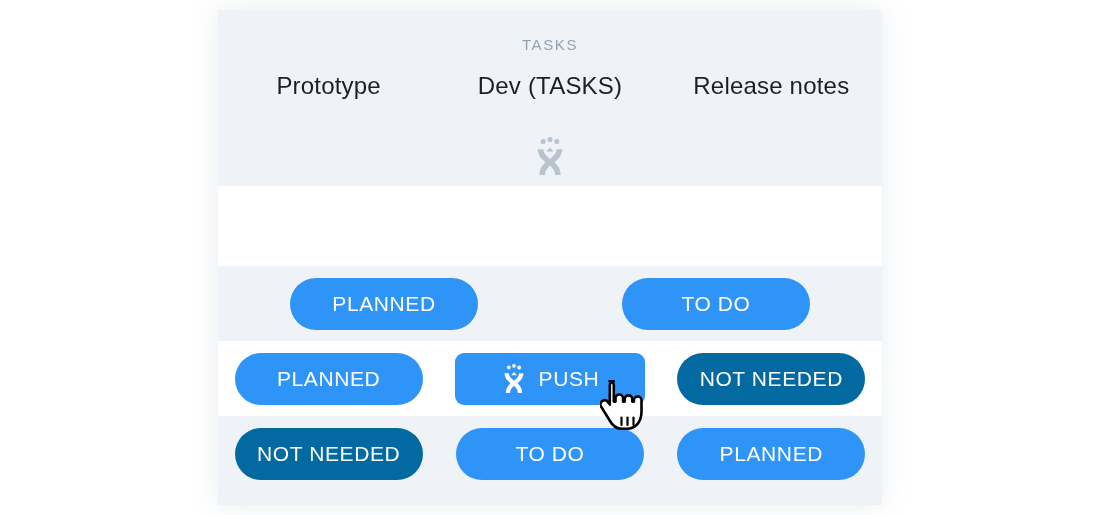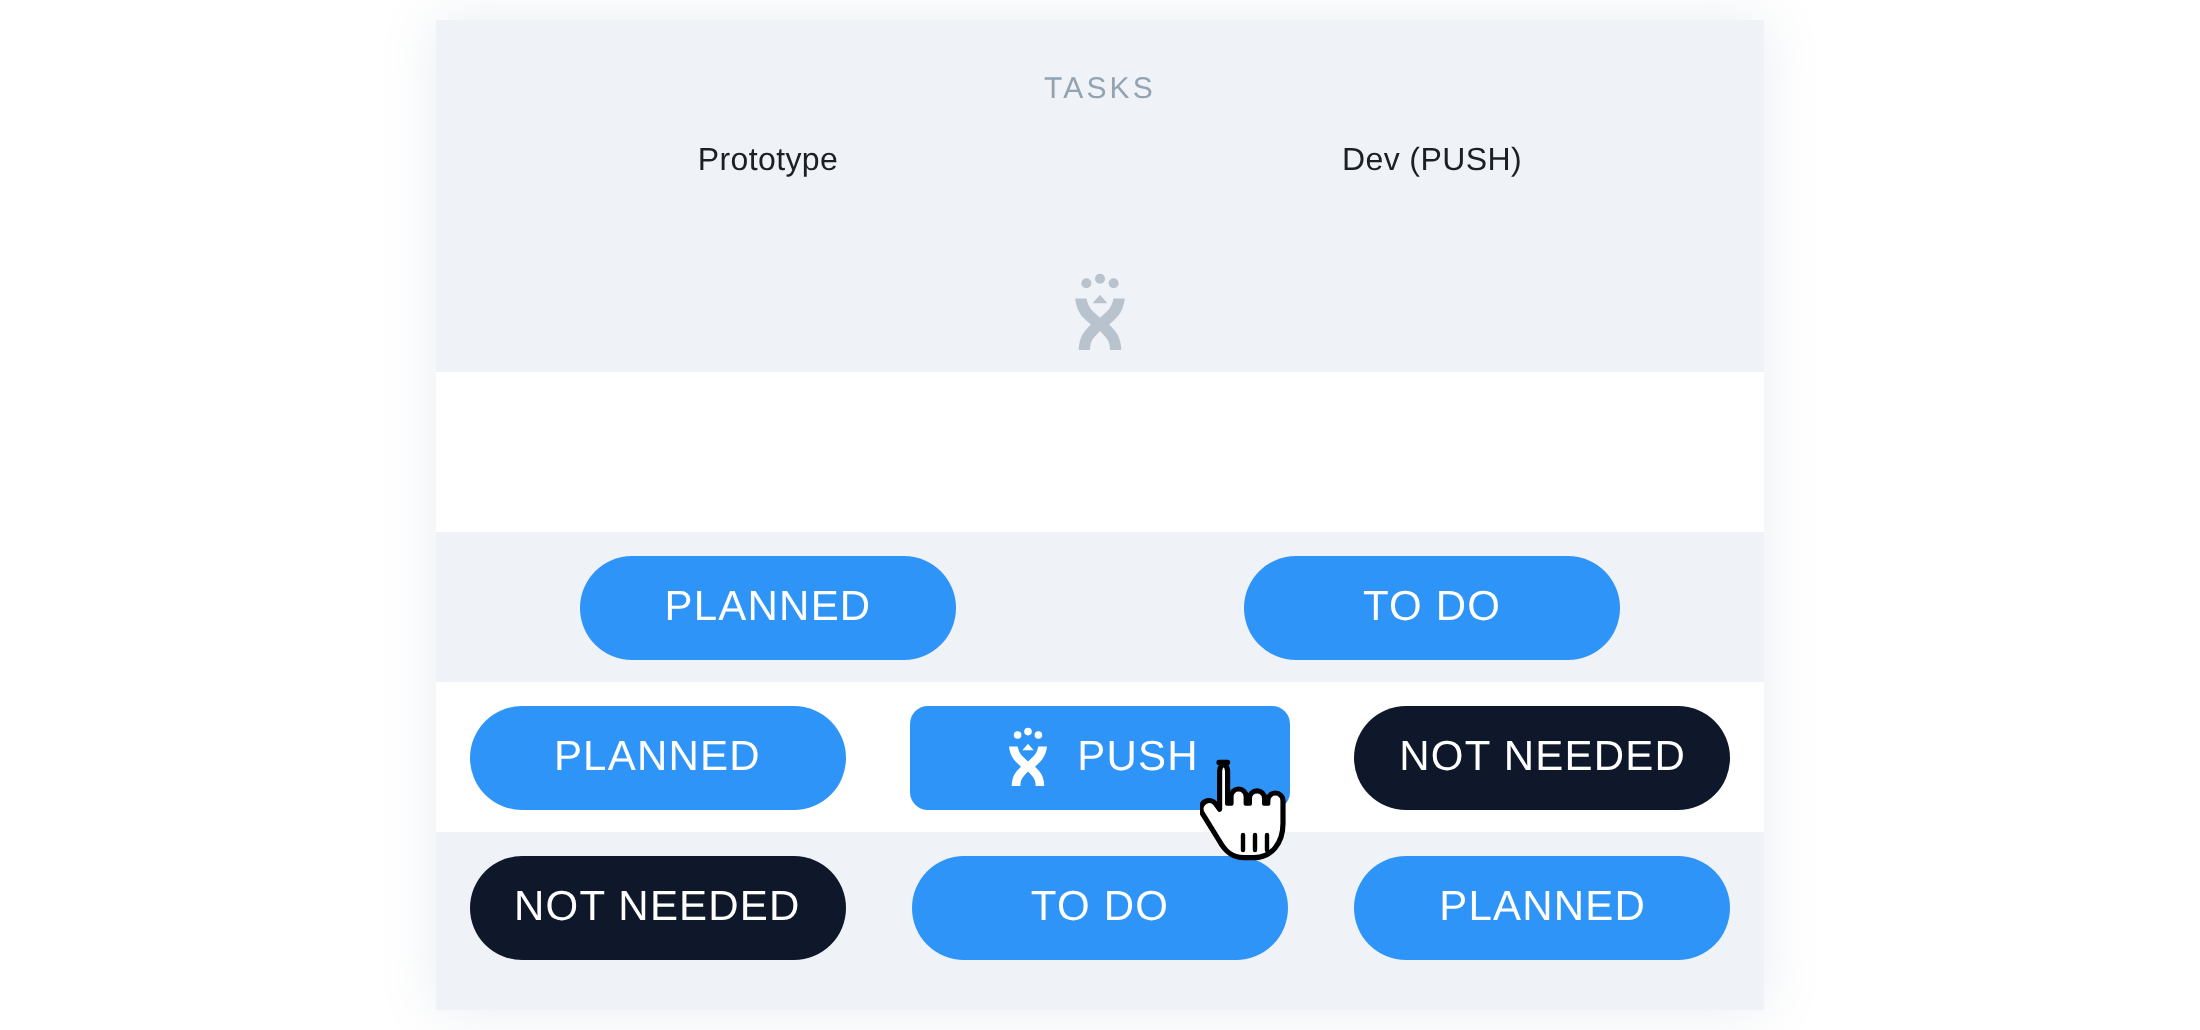--- a/index.html
+++ b/index.html
@@ -52,21 +52,21 @@
   .col-headers {
     position: absolute;
     top: 62px;
     left: 0;
     width: 100%;
     display: flex;
   }
   .col-head {
     flex: 1 1 0;
     text-align: center;
-    font-size: 16px;
+    font-size: 24px;
     color: #1c1f23;
     font-weight: 400;
     letter-spacing: 0.2px;
   }
   .col-icons {
     position: absolute;
     top: 126px;
     left: 0;
     width: 100%;
     display: flex;
@@ -112,21 +112,21 @@
     border-radius: 26px;
     color: #ffffff;
     font-family: "Liberation Sans", sans-serif;
     font-size: 21px;
     letter-spacing: 0.6px;
     cursor: pointer;
     box-sizing: border-box;
   }
   .pill.blue   { background: #2f94f8; }
   .pill.red    { background: #fb2b37; }
-  .pill.gray   { background: #0f172a; }
+  .pill.gray   { background: #0369a1; }
 
   .pill.push {
     border-radius: 9px;
     background: #2f94f8;
     gap: 12px;
     min-width: 190px;
   }
   .push-icon { display: inline-flex; align-items: center; }
 
   
@@ -144,21 +144,22 @@
 
 <div class="stage">
 
   <div class="card">
 
     <div class="card-header">
       <div class="tasks-label">TASKS</div>
 
       <div class="col-headers">
         <div class="col-head">Prototype</div>
-        <div class="col-head">Dev (PUSH)</div>
+        <div class="col-head">Dev (TASKS)</div>
+        <div class="col-head">Release notes</div>
       </div>
 
       <div class="col-icons">
         <div class="col-icon-cell"></div>
         <div class="col-icon-cell">
           <span>
             <svg width="34" height="40" viewBox="0 0 34 40" aria-hidden="true">
               <g fill="#b9c3cd">
                 <circle cx="10.2" cy="5.6" r="2.5"></circle>
                 <circle cx="17" cy="3.4" r="2.5"></circle>

